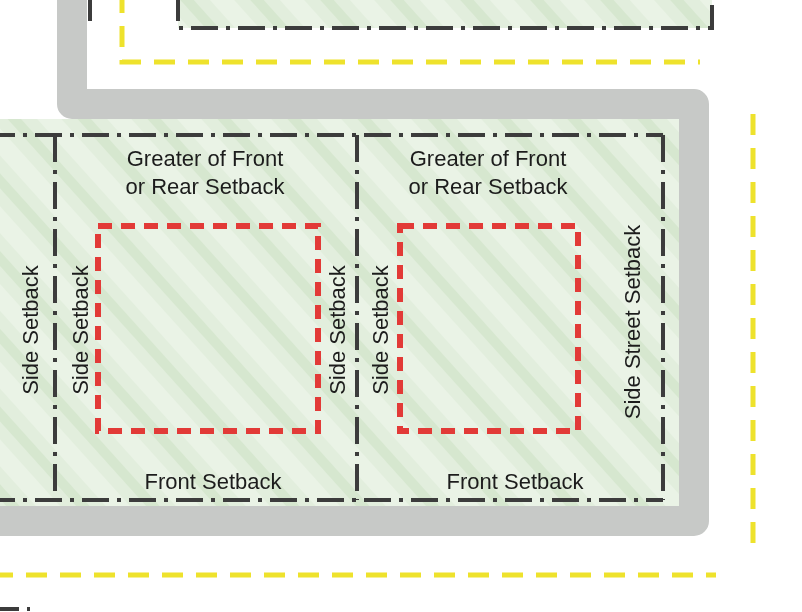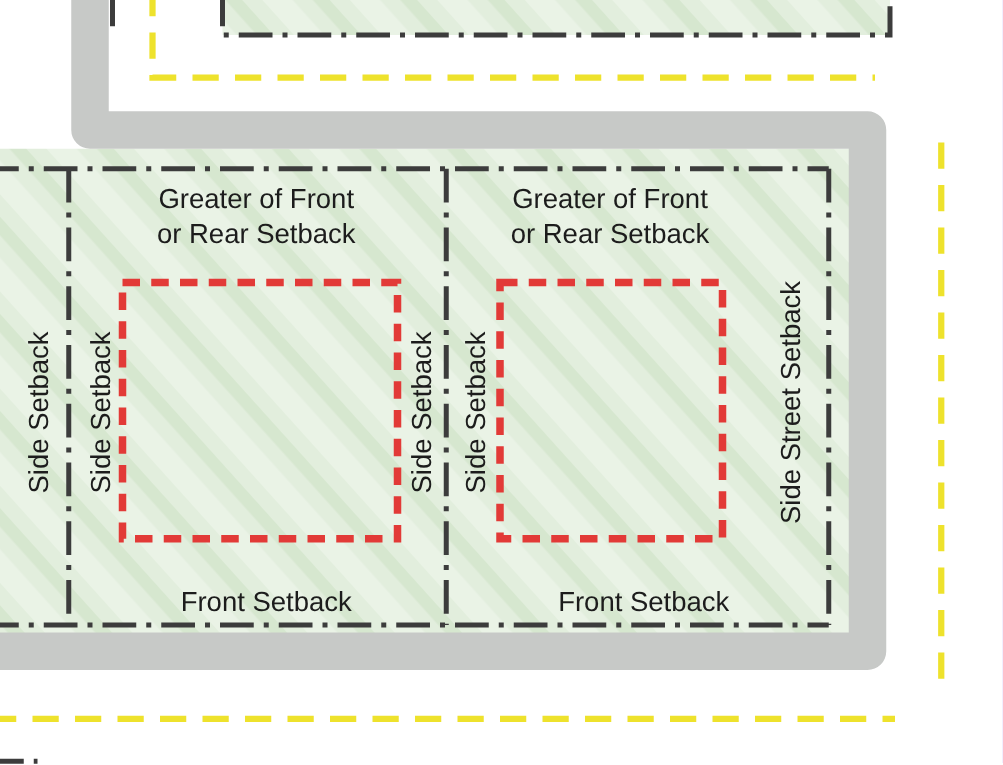--- a/index.html
+++ b/index.html
@@ -1,20 +1,20 @@
 <!DOCTYPE html>
 <html style="--parcel-green: #e2eedd; --road-gray: #c7c9c7; --centerline-yellow: #eee22c; --lot-line-dark: #3c3c3c; --buildable-red: #e23a37;"><head>
 <meta charset="utf-8">
 <style>
   html, body { margin: 0; padding: 0; background: #ffffff; }
   .canvas {
     position: relative;
     width: 802px;
     height: 612px;
-    background: #c4b5fd;
+    background: #737373;
     overflow: hidden;
     font-family: "Liberation Sans", sans-serif;
   }
   svg { display: block; }
   .bg { fill: #ffffff; }
   .parcel-base { fill: var(--parcel-green, #e3efdf); }
   .road-band {
     stroke: var(--road-gray, #c7c9c7);
     fill: none;
     stroke-width: 30;

